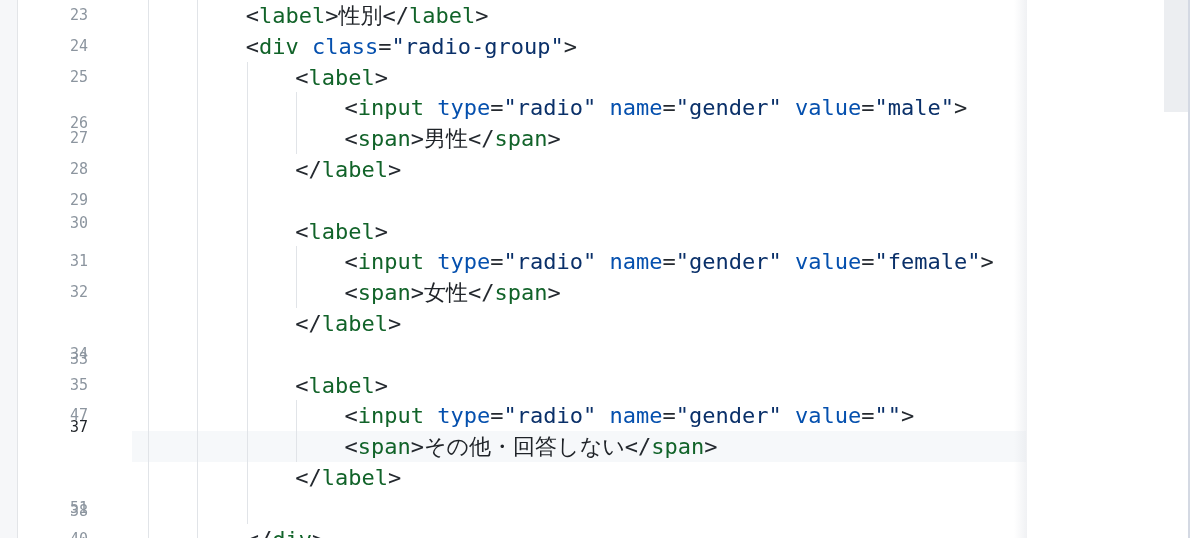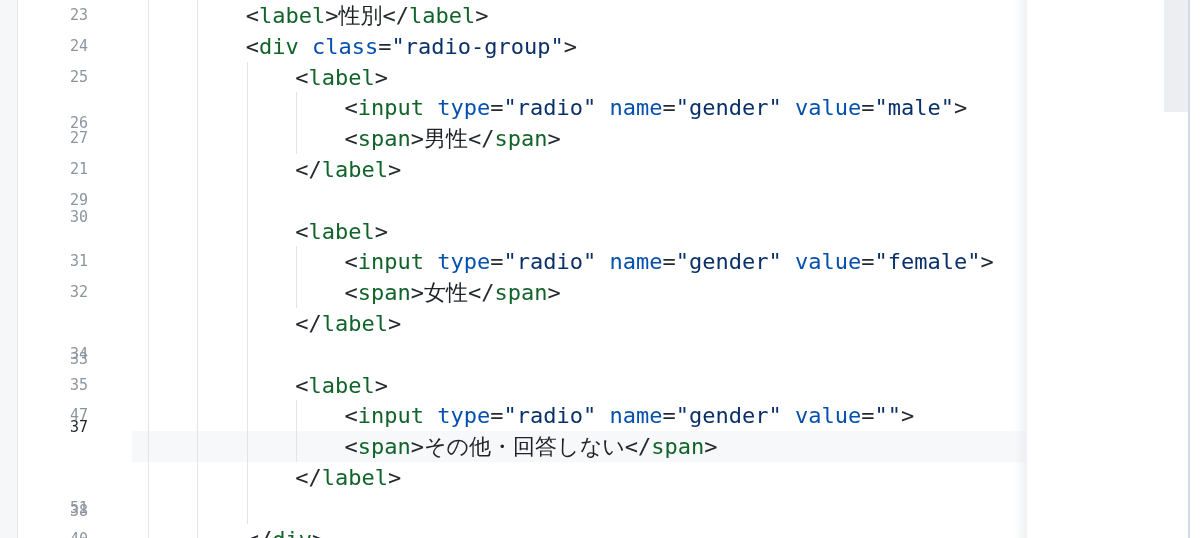--- a/index.html
+++ b/index.html
@@ -59,23 +59,23 @@
 <div class="left-strip"></div>
 
 <div id="editor" style="position:absolute;left:0;top:0;width:1027px;height:538px;">
   <div class="current-line" style="top:431px;"></div>
   <div id="gutter" class="gutter">
       <div class="line-num" style="top: 0px;">23</div>
       <div class="line-num" style="top: 30.8px;">24</div>
       <div class="line-num" style="top: 61.6px;">25</div>
       <div class="line-num" style="top: 92.4px; margin-top: 16px;">26</div>
       <div class="line-num" style="top: 123.2px;">27</div>
-      <div class="line-num" style="top: 154px;">21</div>
+      <div class="line-num" style="top: 154px;">28</div>
       <div class="line-num" style="top: 184.8px;">29</div>
-      <div class="line-num" style="top: 202px;">30</div>
+      <div class="line-num" style="top: 208px;">30</div>
       <div class="line-num" style="top: 246.4px;">31</div>
       <div class="line-num" style="top: 277.2px;">32</div>
       <div class="line-num" style="top: 308px; margin-top: 36px;">33</div>
       <div class="line-num" style="top: 338.8px;">34</div>
       <div class="line-num" style="top: 369.6px;">35</div>
       <div class="line-num" style="top: 400.4px;">47</div>
       <div class="line-num current" style="top: 412px; text-align: right;">37</div>
       <div class="line-num" style="top: 462px; margin-top: 34px;">38</div>
       <div class="line-num" style="top: 492.8px;">51</div>
       <div class="line-num" style="top: 523.6px;">40</div>

